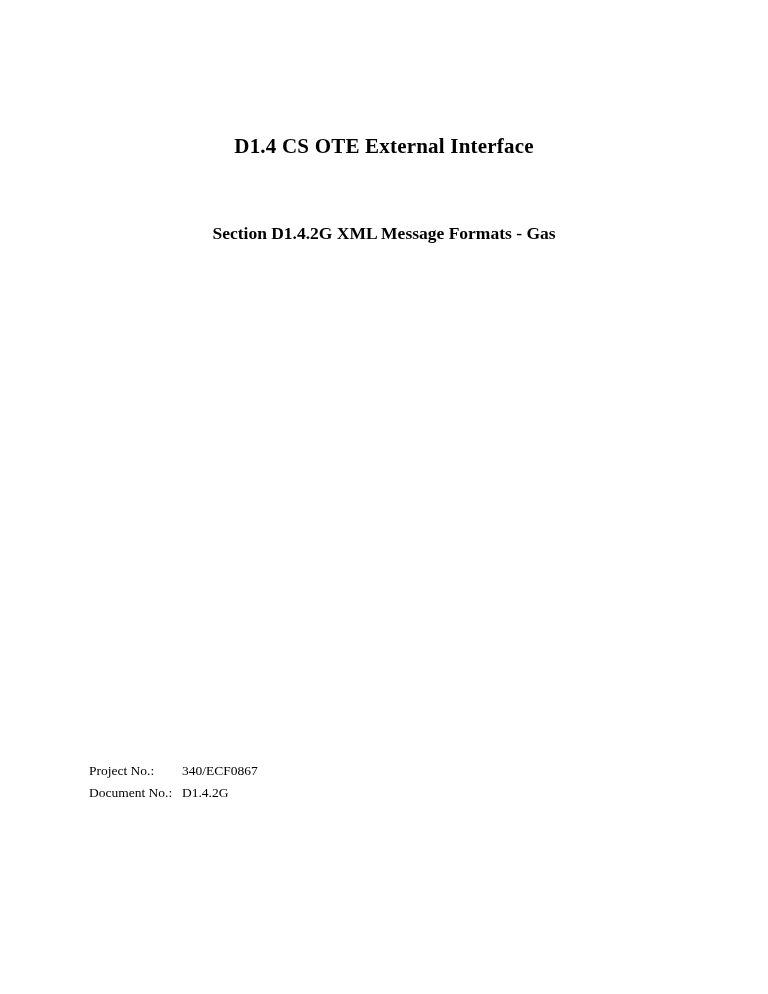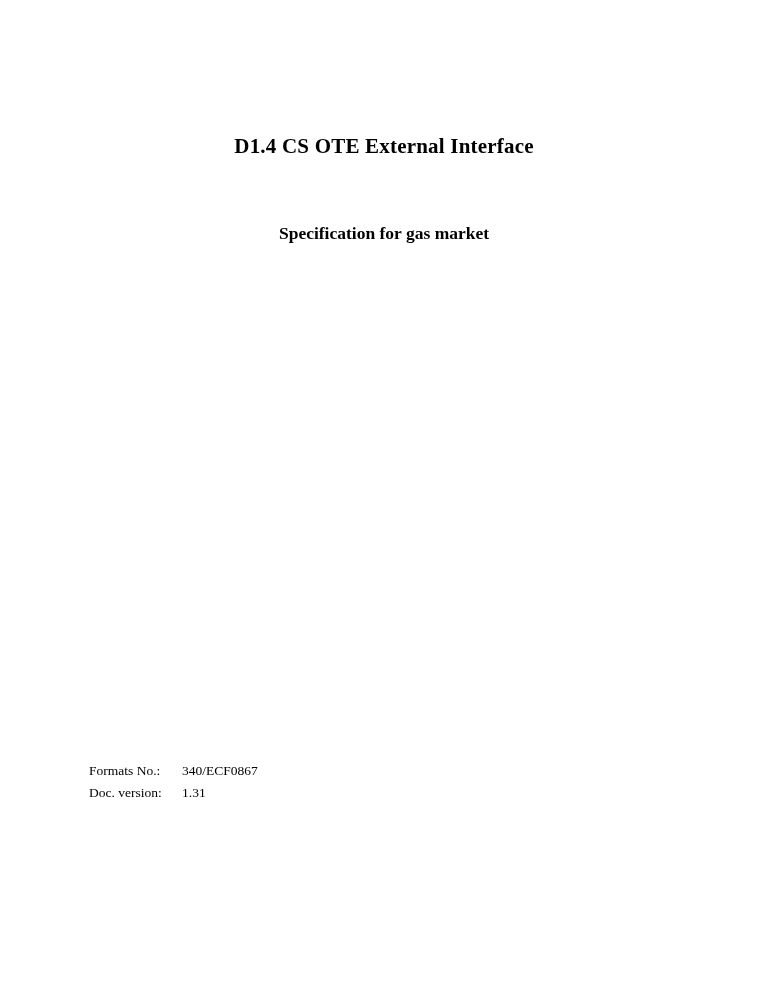--- a/index.html
+++ b/index.html
@@ -62,27 +62,27 @@
   }
 </style>
 </head>
 <body>
 
 <div class="page">
 
   <div class="title-main">D1.4 CS OTE External Interface</div>
 
   <div class="title-sub">
-    <div>Specification for gas market</div>
+    <div>Section D1.4.2G XML Message Formats - Gas</div>
   </div>
 
   <div class="meta">
     <div class="meta-row">
-      <span class="meta-label">Formats No.:</span>
+      <span class="meta-label">Project No.:</span>
       <span class="meta-value">340/ECF0867</span>
     </div>
     <div class="meta-row">
-      <span class="meta-label">Doc. version:</span>
-      <span class="meta-value">1.31</span>
+      <span class="meta-label">Document No.:</span>
+      <span class="meta-value">D1.4.2G</span>
     </div>
   </div>
 
 </div>
 
 </body></html>

